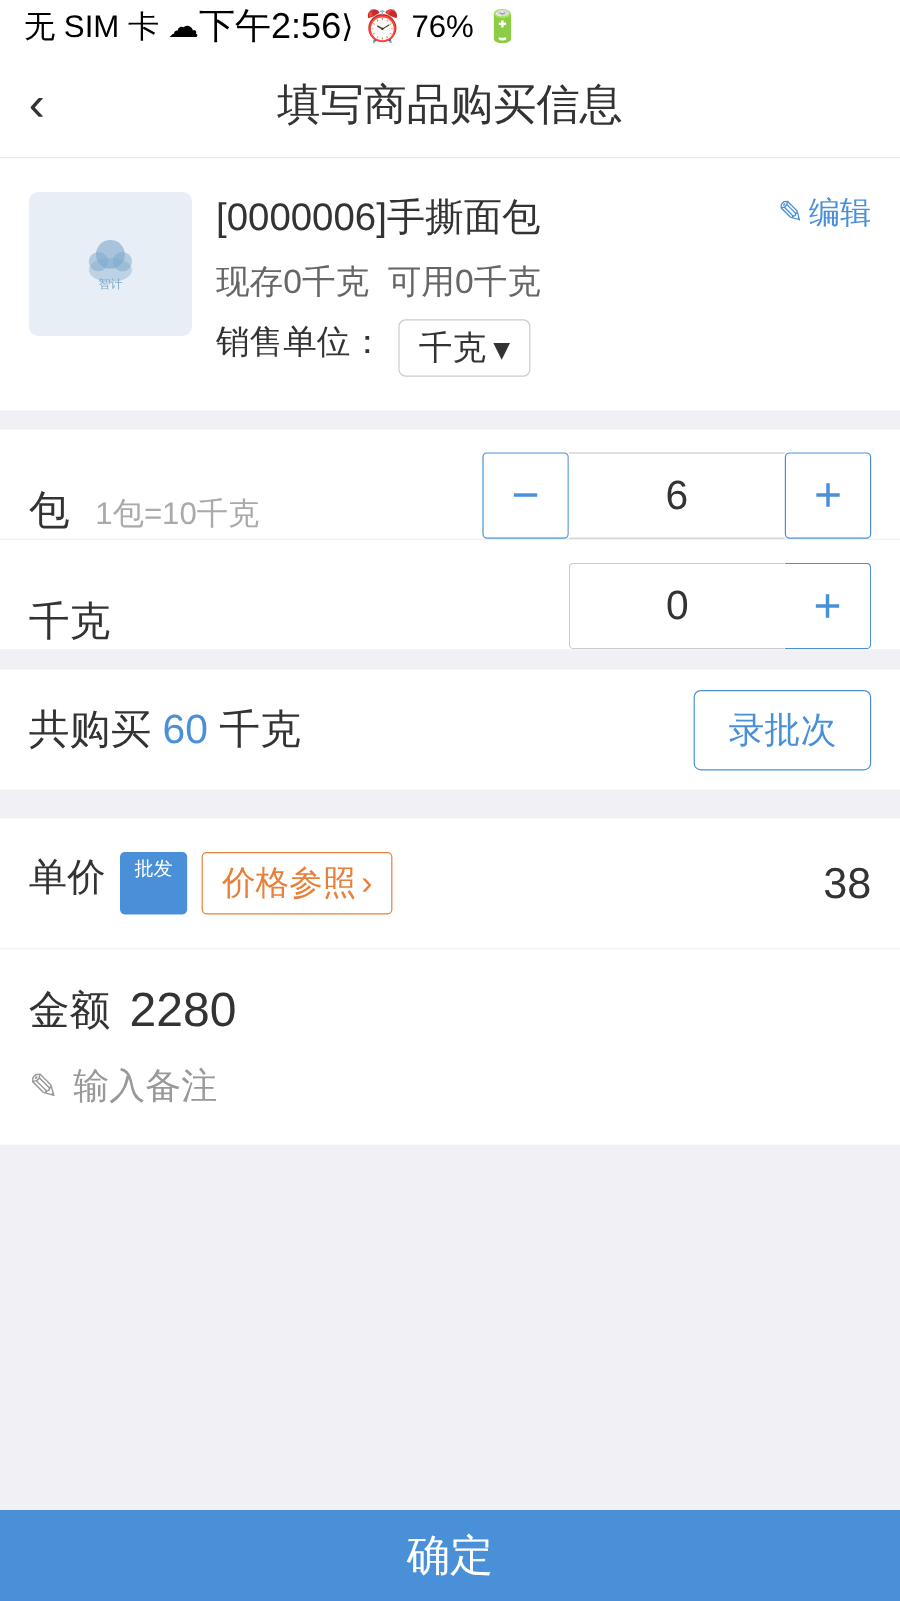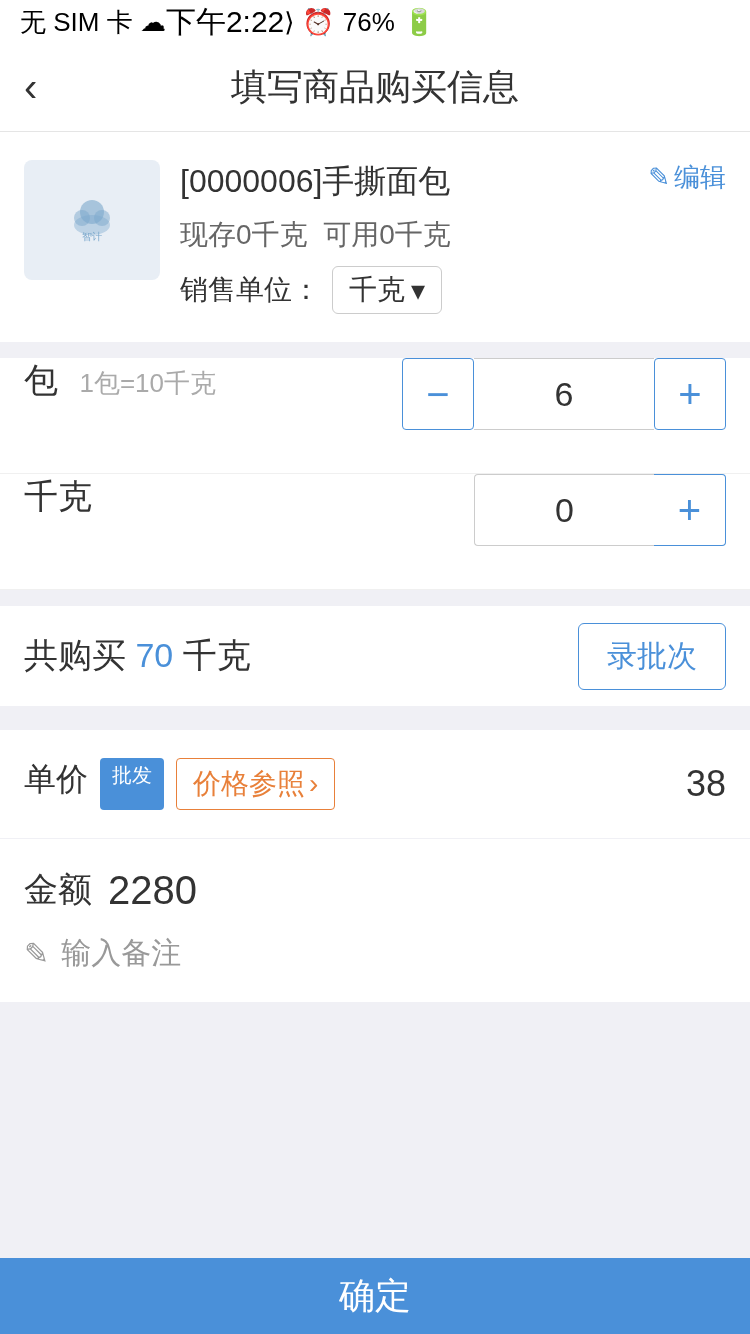--- a/index.html
+++ b/index.html
@@ -76,21 +76,20 @@
       font-weight: 500;
       margin-bottom: 12px;
     }
     .product-stock {
       font-size: 28px;
       color: #666;
       margin-bottom: 12px;
     }
     .product-unit {
       display: flex;
-      align-items: center;
       gap: 12px;
       font-size: 28px;
       color: #333;
     }
     .unit-dropdown {
       border: 1px solid #ccc;
       border-radius: 6px;
       padding: 4px 16px;
       font-size: 28px;
       color: #333;
@@ -103,23 +102,23 @@
       right: 24px;
       top: 28px;
       color: #4a90d9;
       font-size: 26px;
       display: flex;
       align-items: center;
       gap: 4px;
     }
     .quantity-row {
       display: flex;
-      align-items: flex-start;
+      align-items: flex-end;
       padding: 0 24px;
-      height: 116px;
+      height: 92px;
       border-bottom: 1px solid #f0f0f0;
     }
     .quantity-label {
       font-size: 34px;
       color: #333;
       flex: 1;
     }
     .quantity-hint {
       font-size: 26px;
       color: #aaa;
@@ -200,21 +199,21 @@
       display: flex;
       gap: 12px;
     }
     .price-label {
       font-size: 32px;
       color: #333;
     }
     .price-tag {
       background: #4a90d9;
       color: #fff;
-      font-size: 20px;
+      font-size: 16px;
       padding: 4px 12px;
       border-radius: 4px;
     }
     .price-ref-btn {
       border: 1px solid #e8803a;
       border-radius: 4px;
       padding: 6px 16px;
       font-size: 28px;
       color: #e8803a;
       display: flex;
@@ -291,21 +290,21 @@
   </style>
 </head>
 <body>
 
 <div class="page-wrapper">
 
   <div class="status-bar">
     <div class="status-left">
       <span>无 SIM 卡 ☁</span>
     </div>
-    <div class="status-center">下午2:22</div>
+    <div class="status-center">下午2:56</div>
     <div class="status-right">
       <span>⟩</span>
       <span>⏰</span>
       <span>76%</span>
       <span>🔋</span>
     </div>
   </div>
 
   <div class="nav-bar">
     <span class="nav-back">‹</span>
@@ -364,21 +363,21 @@
       <div class="quantity-controls">
         <input class="qty-input" type="text" value="0" style="border-left: 1px solid rgb(204, 204, 204); border-radius: 4px 0px 0px 4px;">
         <div class="qty-btn" style="border-left:none; border-radius:0 4px 4px 0;">+</div>
       </div>
     </div>
   </div>
 
   <div class="total-section">
     <div class="total-text">
       <span>共购买</span>
-      <span class="total-amount"> <span>70</span> </span>
+      <span class="total-amount"> <span>60</span> </span>
       <span>千克</span>
     </div>
     <div class="batch-btn">录批次</div>
   </div>
 
   <div class="price-section" style="border-top: 8px solid #f0f0f5;">
     <div class="price-row">
       <div class="price-left">
         <span class="price-label">单价</span>
         <span class="price-tag">批发</span>

